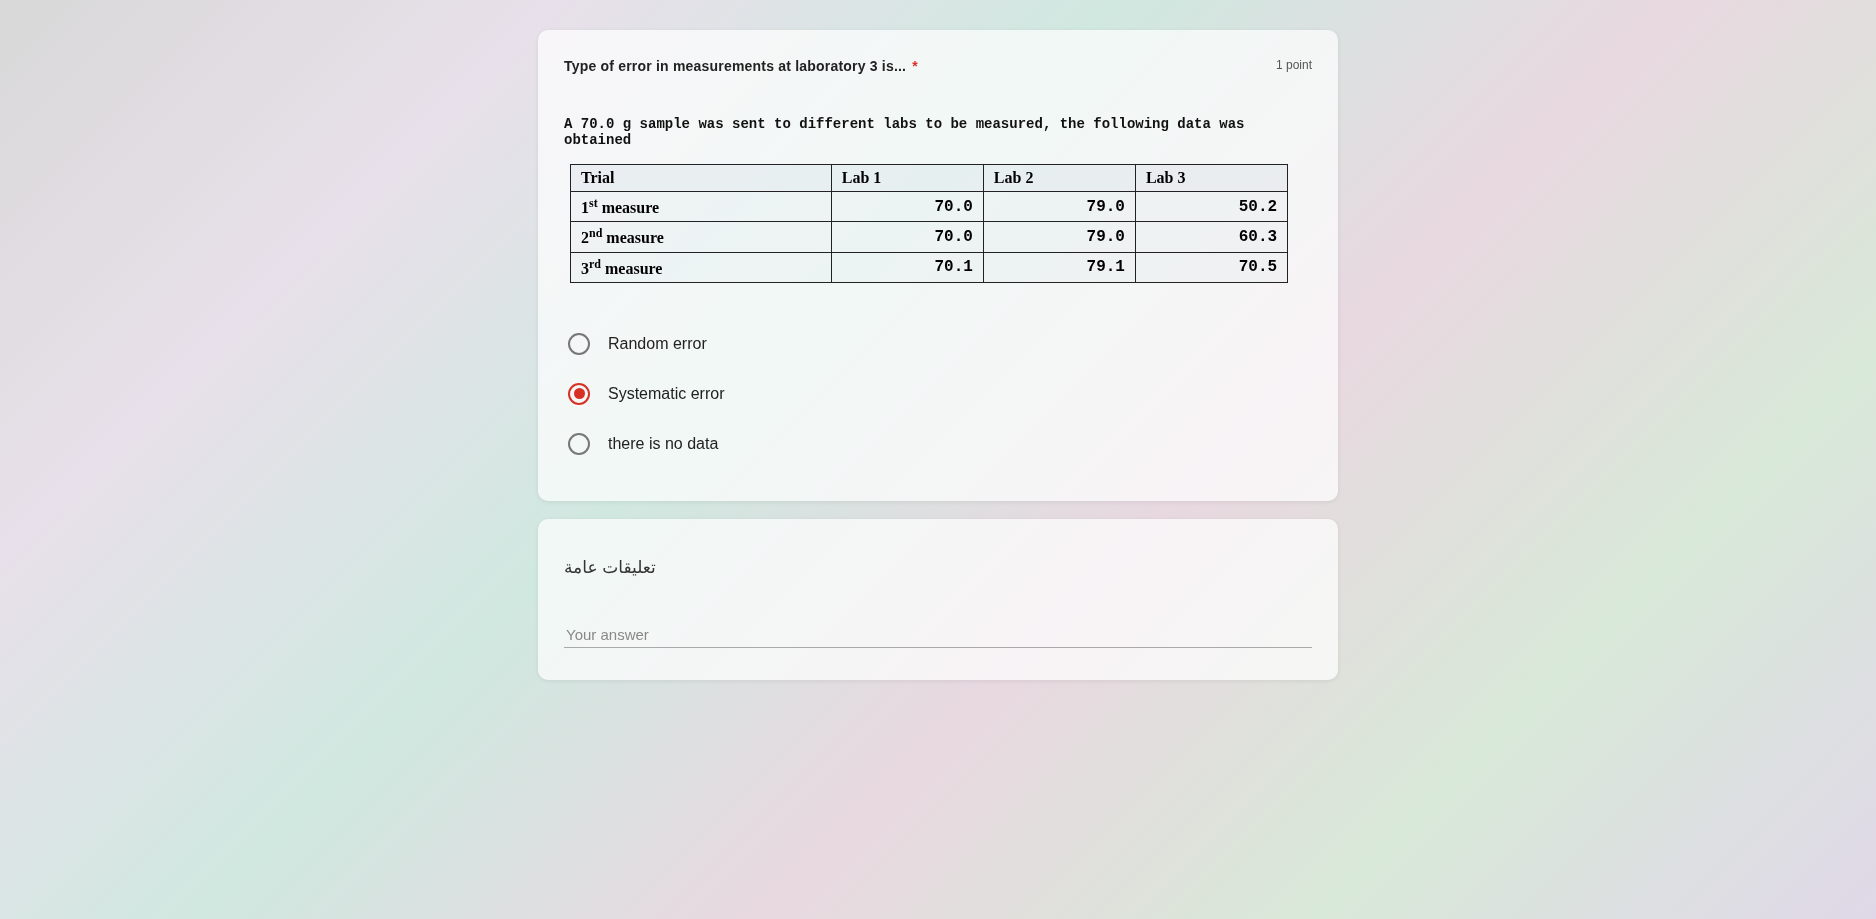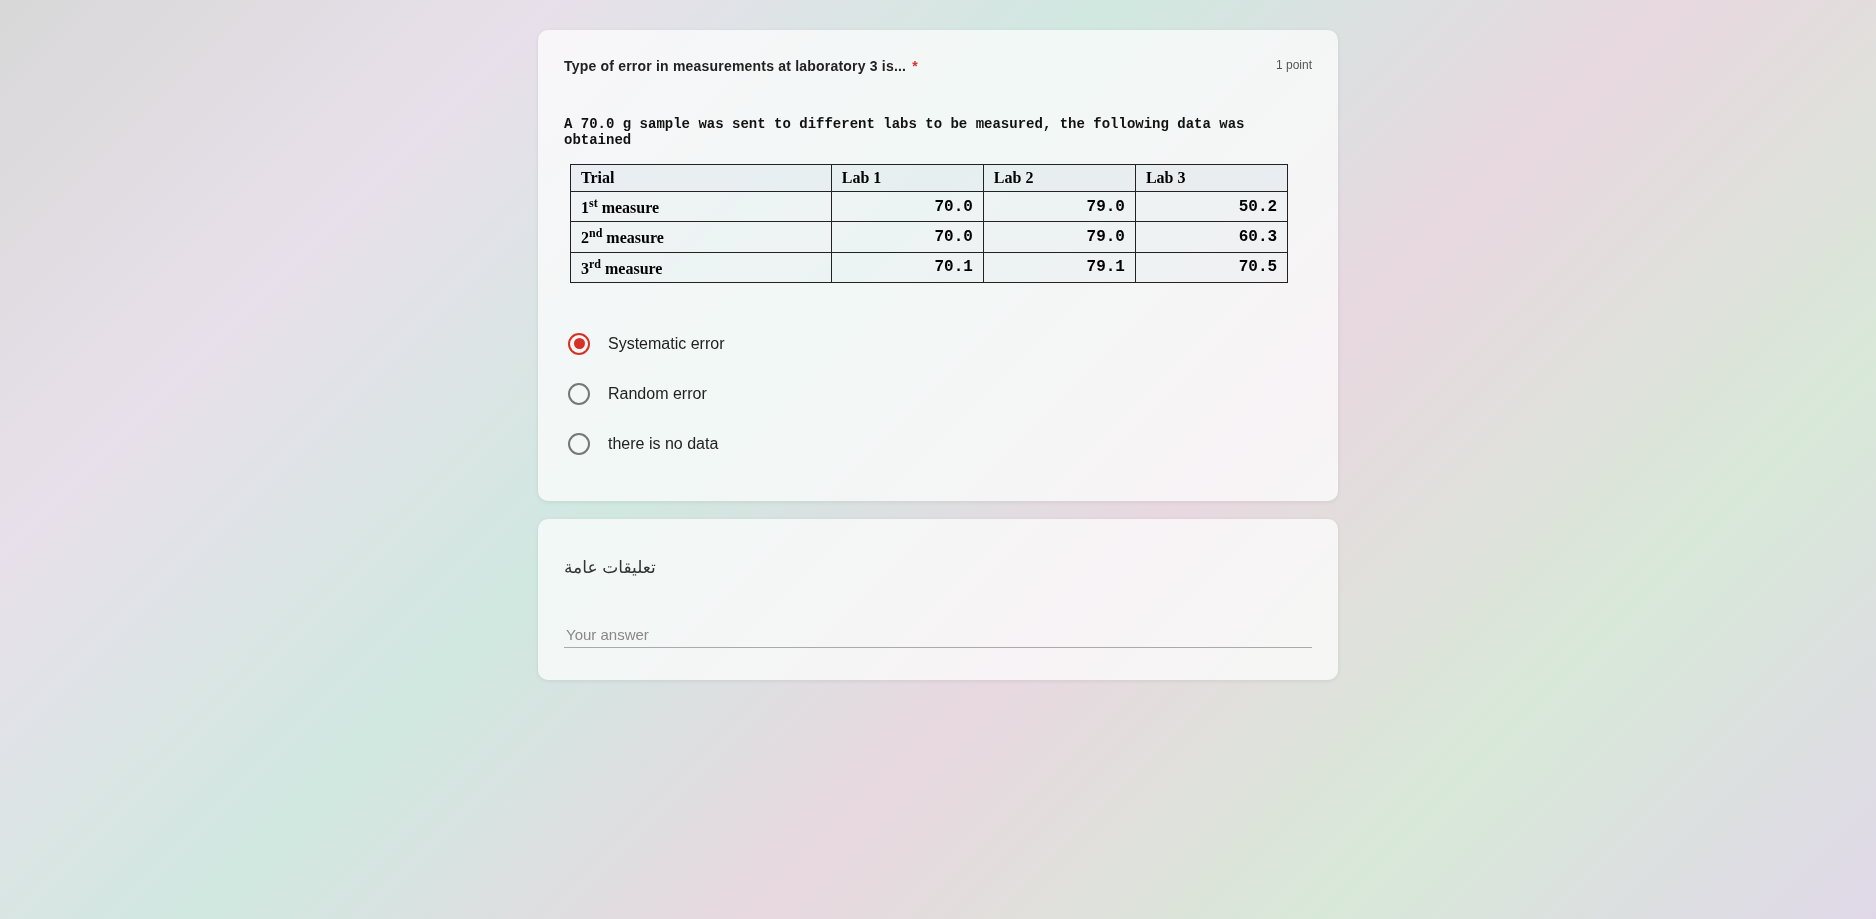--- a/index.html
+++ b/index.html
@@ -156,26 +156,26 @@
             <td>3<sup>rd</sup> measure</td>
             <td class="val">70.1</td>
             <td class="val">79.1</td>
             <td class="val">70.5</td>
           </tr>
         </tbody>
     </table>
 
     <div class="options" id="options">
         <div class="option">
+          <span class="radio"></span>
+          <span class="option-label">Random error</span>
+        </div>
+        <div class="option">
           <span class="radio selected"></span>
           <span class="option-label">Systematic error</span>
-        </div>
-        <div class="option">
-          <span class="radio"></span>
-          <span class="option-label">Random error</span>
         </div>
         <div class="option">
           <span class="radio"></span>
           <span class="option-label">there is no data</span>
         </div>
       </div>
   </div>
 
   <div class="card">
     <div class="card2-title">تعليقات عامة</div>

